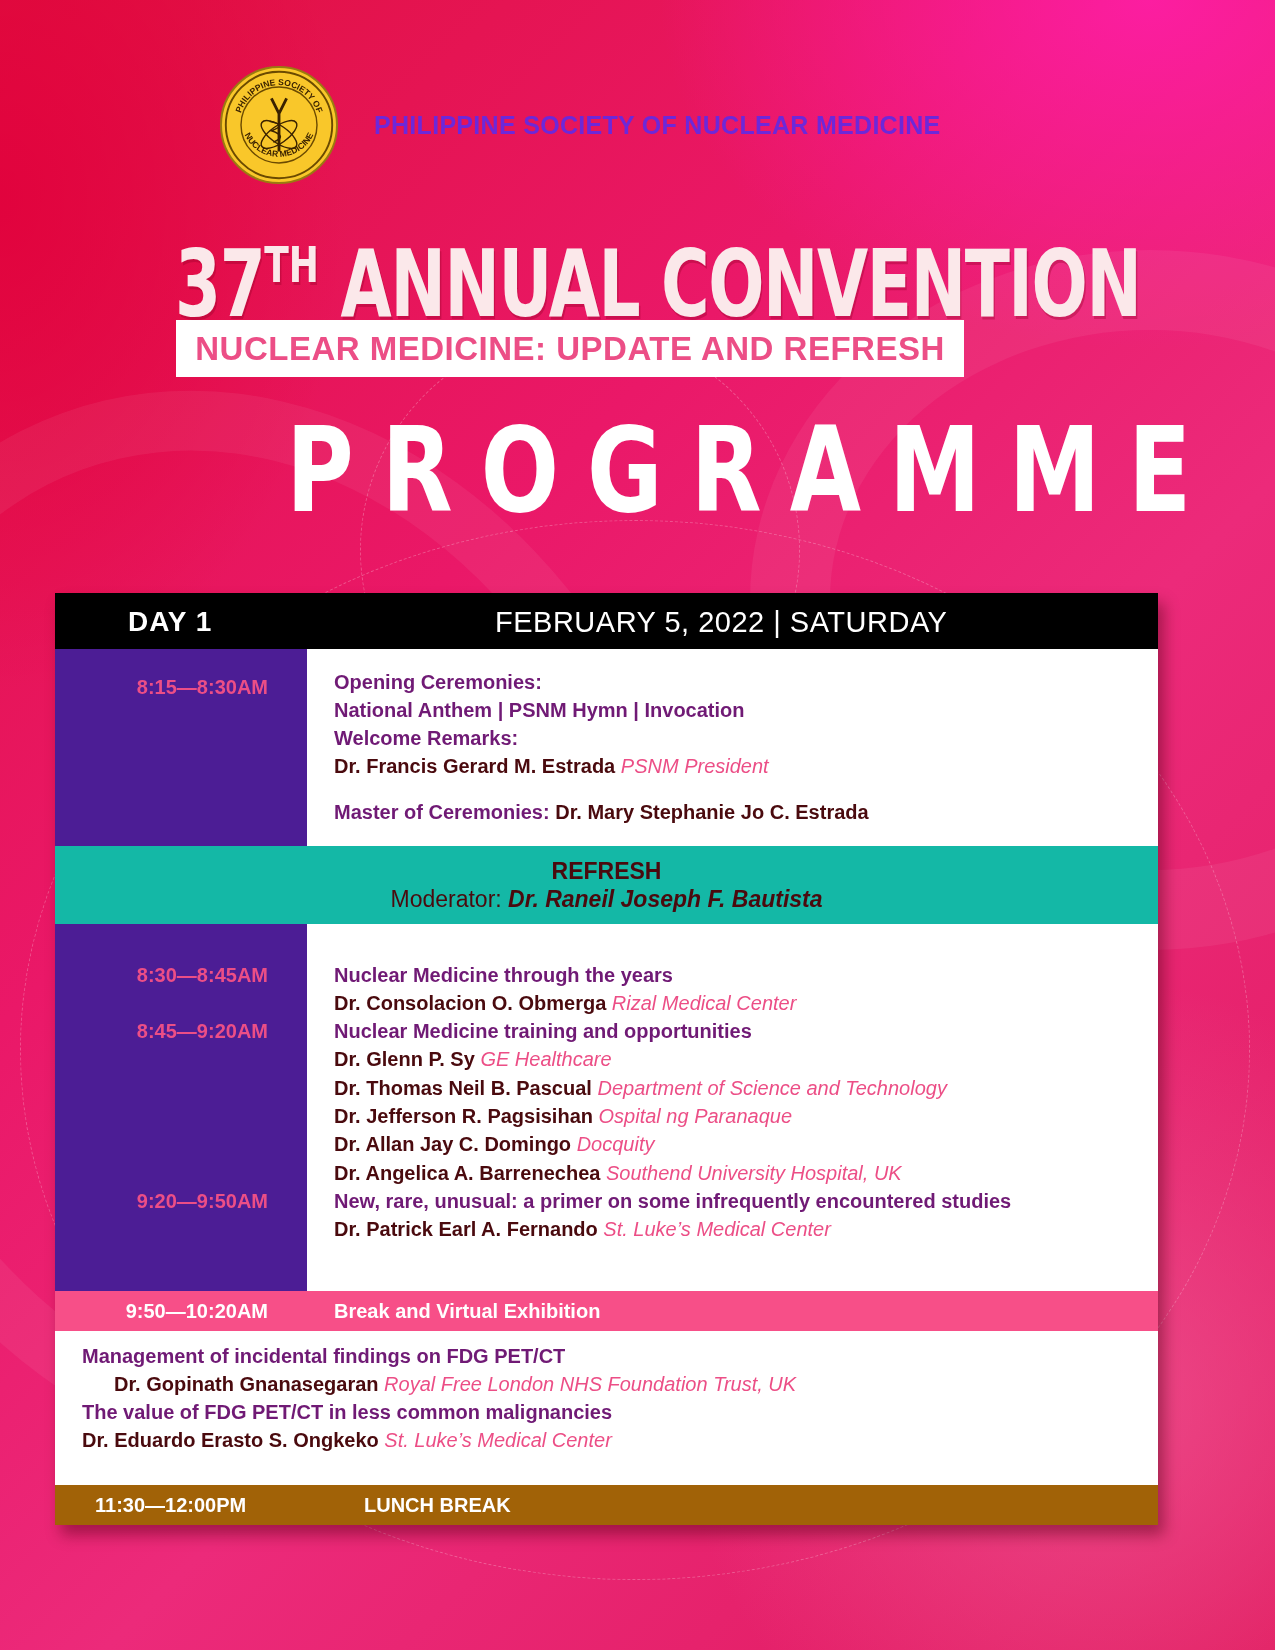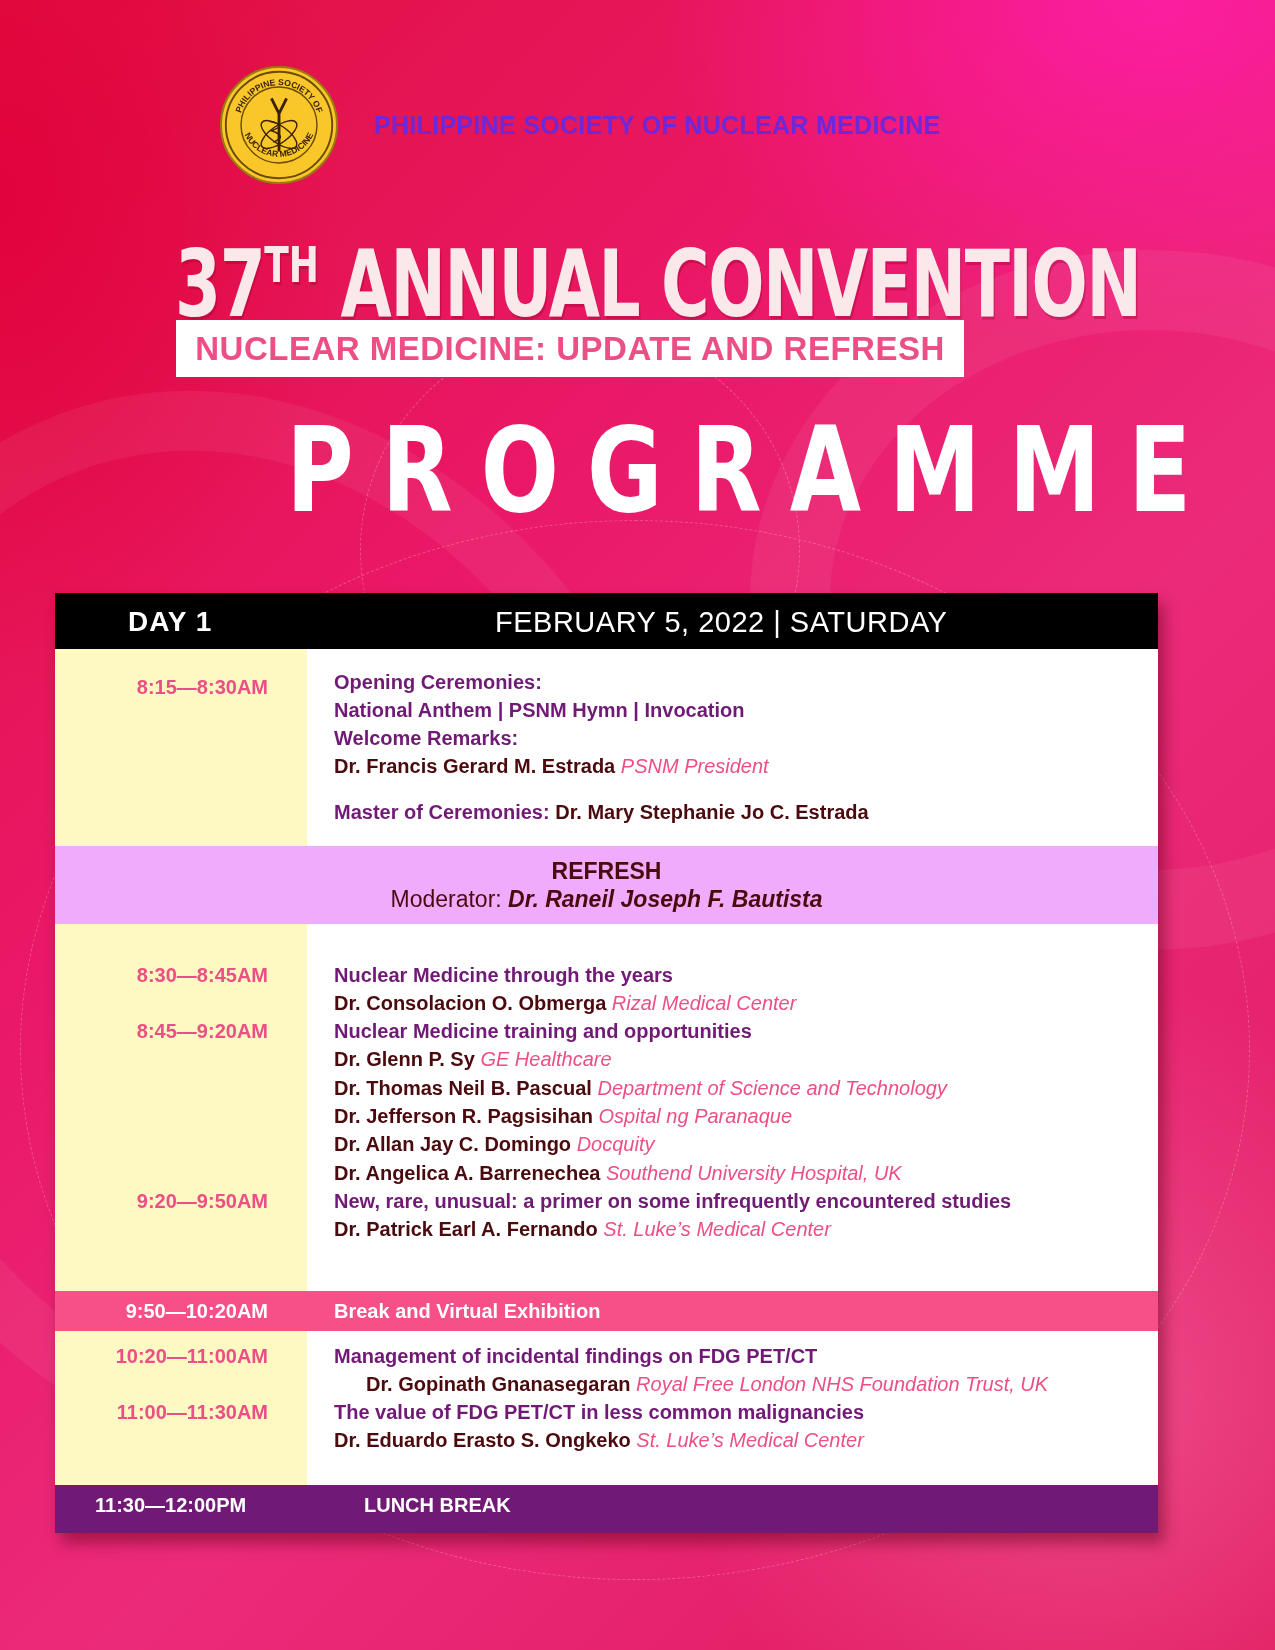--- a/index.html
+++ b/index.html
@@ -64,49 +64,49 @@
     height: 56px; background: #000; color: #fff; position: relative;
   }
   .day-label {
     position: absolute; left: 73px; top: 13px; font-weight: bold; font-size: 28px; letter-spacing: 1px;
   }
   .day-date {
     position: absolute; left: 440px; top: 13px; font-size: 29px; letter-spacing: 0.5px;
   }
   .block { display: flex; position: relative; }
   .time-col {
-    width: 252px; background: #fef9c3; position: relative;
+    width: 252px; background: #4c1d95; position: relative;
   }
   .content-col { flex: 1; position: relative; background: #fff; }
   .time {
     position: absolute; right: 39px; color: #ec4e86; font-weight: bold; font-size: 20px; white-space: nowrap;
   }
   .line {
     position: absolute; left: 27px; font-size: 20px; white-space: nowrap; font-weight: bold;
   }
   .pink { color: #701a75; }
   .maroon { color: #4a0a0e; }
   .affil { color: #ec4e86; font-style: italic; font-weight: normal; }
   .refresh-bar {
-    height: 78px; background: #f0abfc; text-align: center; color: #4a0a0e;
+    height: 78px; background: #14b8a6; text-align: center; color: #4a0a0e;
     padding-top: 12px;
   }
   .refresh-title { font-weight: bold; font-size: 23px; line-height: 27px; }
   .moderator { font-size: 23px; line-height: 28px; }
   .moderator b { font-style: italic; }
   .break-row {
     height: 40px; background: #f74f88; position: relative; color: #fff;
   }
   .break-time {
     position: absolute; right: 890px; top: 9px; font-weight: bold; font-size: 20px; white-space: nowrap;
   }
   .break-label {
     position: absolute; left: 279px; top: 9px; font-weight: bold; font-size: 20px; white-space: nowrap;
   }
-  .lunch-row { height: 48px; background: #701a75; position: relative; color: #fff; }
+  .lunch-row { height: 40px; background: #a16207; position: relative; color: #fff; }
   .lunch-time { position: absolute; left: 40px; top: 9px; font-weight: bold; font-size: 20px; }
   .lunch-label { position: absolute; left: 309px; top: 9px; font-weight: bold; font-size: 20px; }
 </style>
 </head>
 <body>
 
 <div class="swoosh" style="left:-200px; top:380px; width:900px; height:1100px; transform:rotate(-20deg);"></div>
 <div class="swoosh" style="left:750px; top:250px; width:800px; height:700px; border-width:80px;"></div>
 <div class="dash-circle" style="left:360px; top:330px; width:440px; height:440px;"></div>
 <div class="dash-circle" style="left:20px; top:520px; width:1230px; height:1060px;"></div>
@@ -186,24 +186,20 @@
       <span class="line maroon" style="top:294px;"><span>Dr. Patrick Earl A. Fernando</span> <span class="affil">St. Luke’s Medical Center</span></span>
     </div>
   </div>
 
   <div class="break-row">
     <span class="break-time">9:50—10:20AM</span>
     <span class="break-label">Break and Virtual Exhibition</span>
   </div>
 
   <div class="block" style="height:154px;">
-    <div class="time-col">
-      <span class="time" style="top:14px;">10:20—11:00AM</span>
-      <span class="time" style="top:70px;">11:00—11:30AM</span>
-    </div>
     <div class="content-col">
       <span class="line pink" style="top:14px;">Management of incidental findings on FDG PET/CT</span>
       <span class="line maroon" style="top:42px;margin-left:32px;"><span>Dr. Gopinath Gnanasegaran</span> <span class="affil">Royal Free London NHS Foundation Trust, UK</span></span>
       <span class="line pink" style="top:70px;">The value of FDG PET/CT in less common malignancies</span>
       <span class="line maroon" style="top:98px;"><span>Dr. Eduardo Erasto S. Ongkeko</span> <span class="affil">St. Luke’s Medical Center</span></span>
     </div>
   </div>
 
   <div class="lunch-row">
     <span class="lunch-time">11:30—12:00PM</span>

